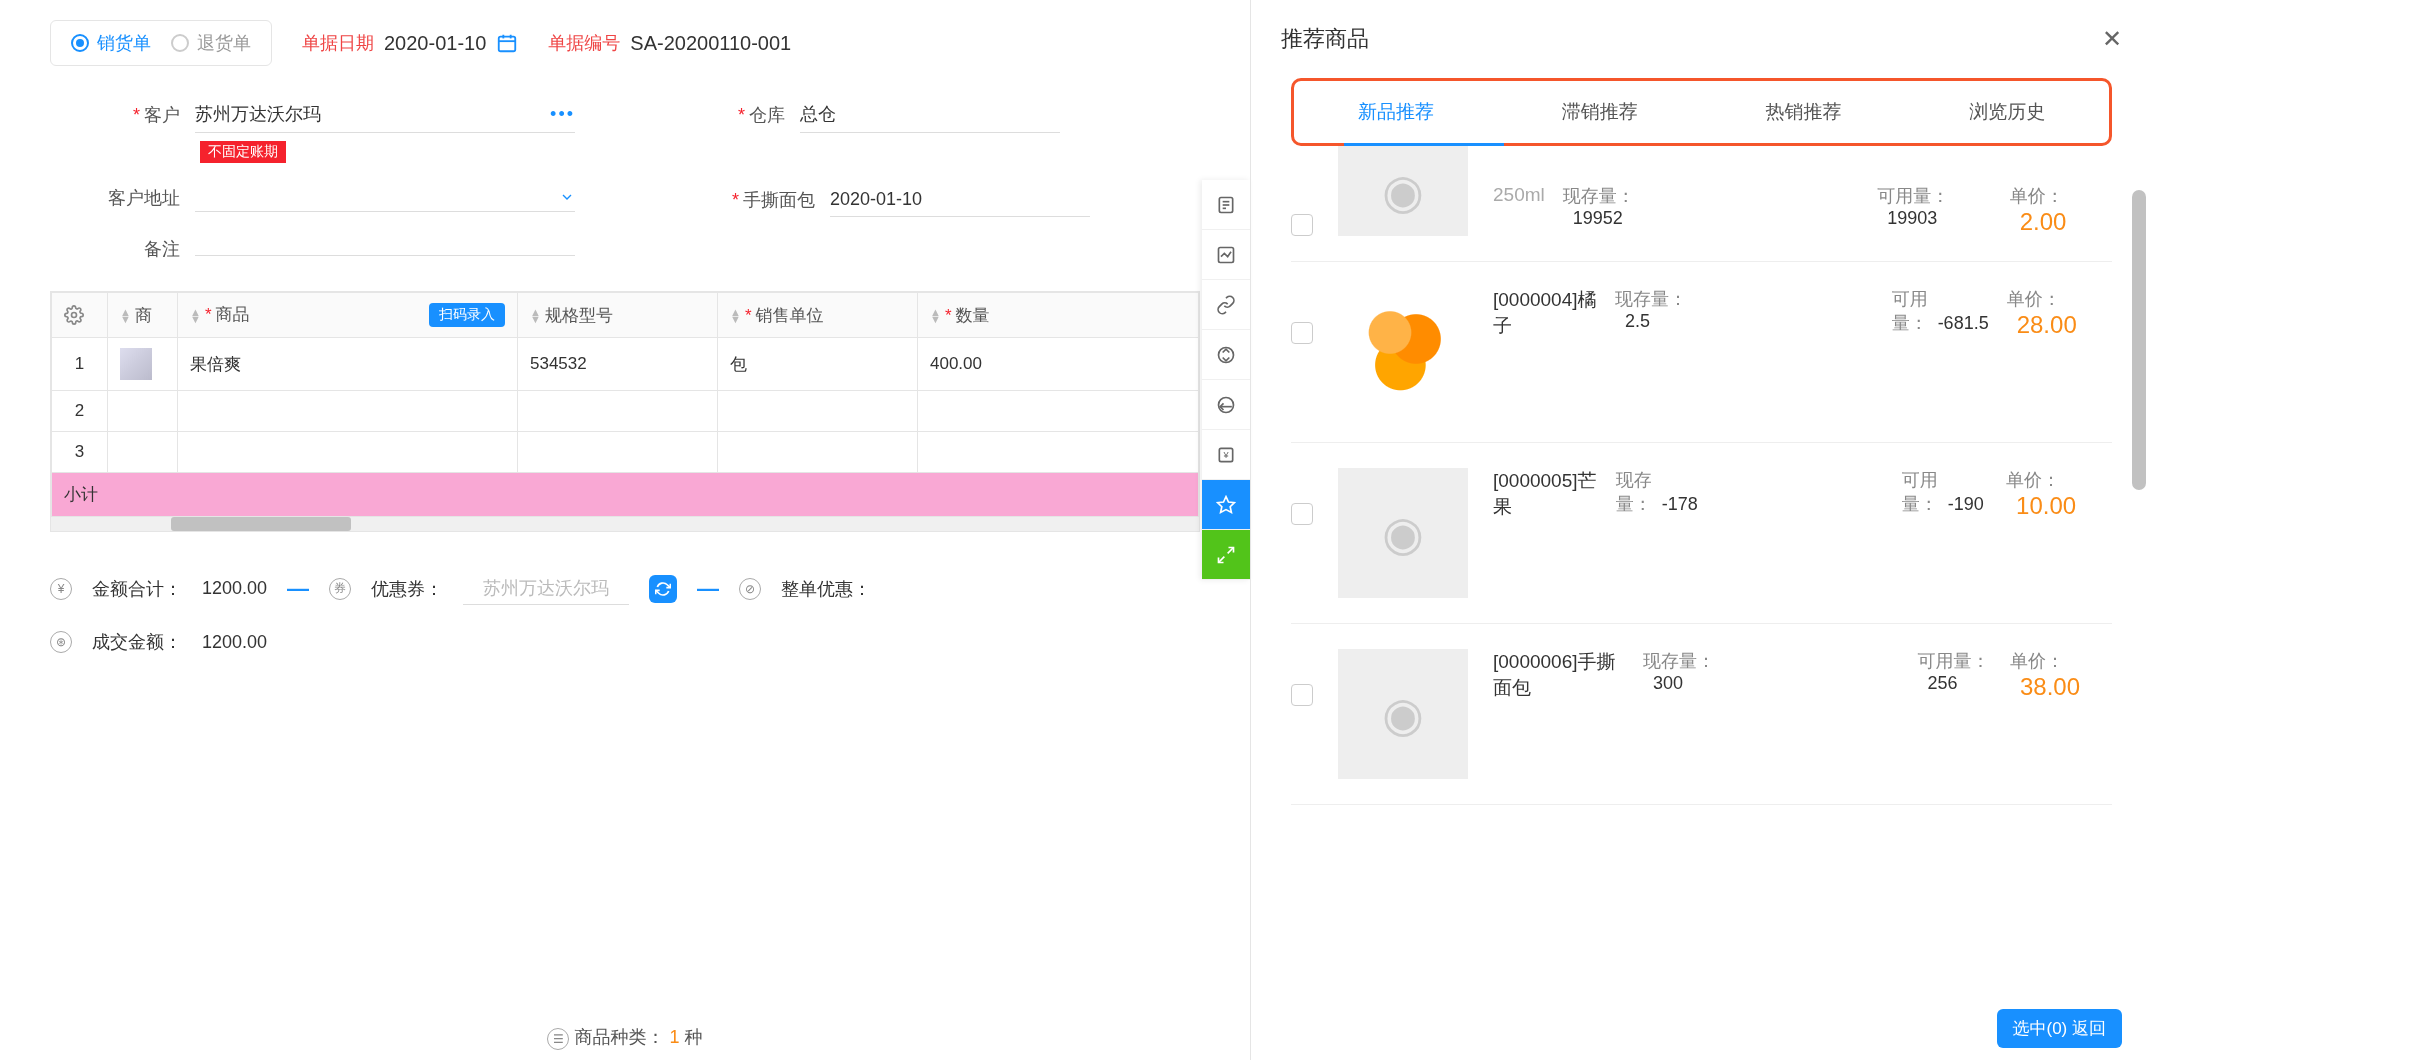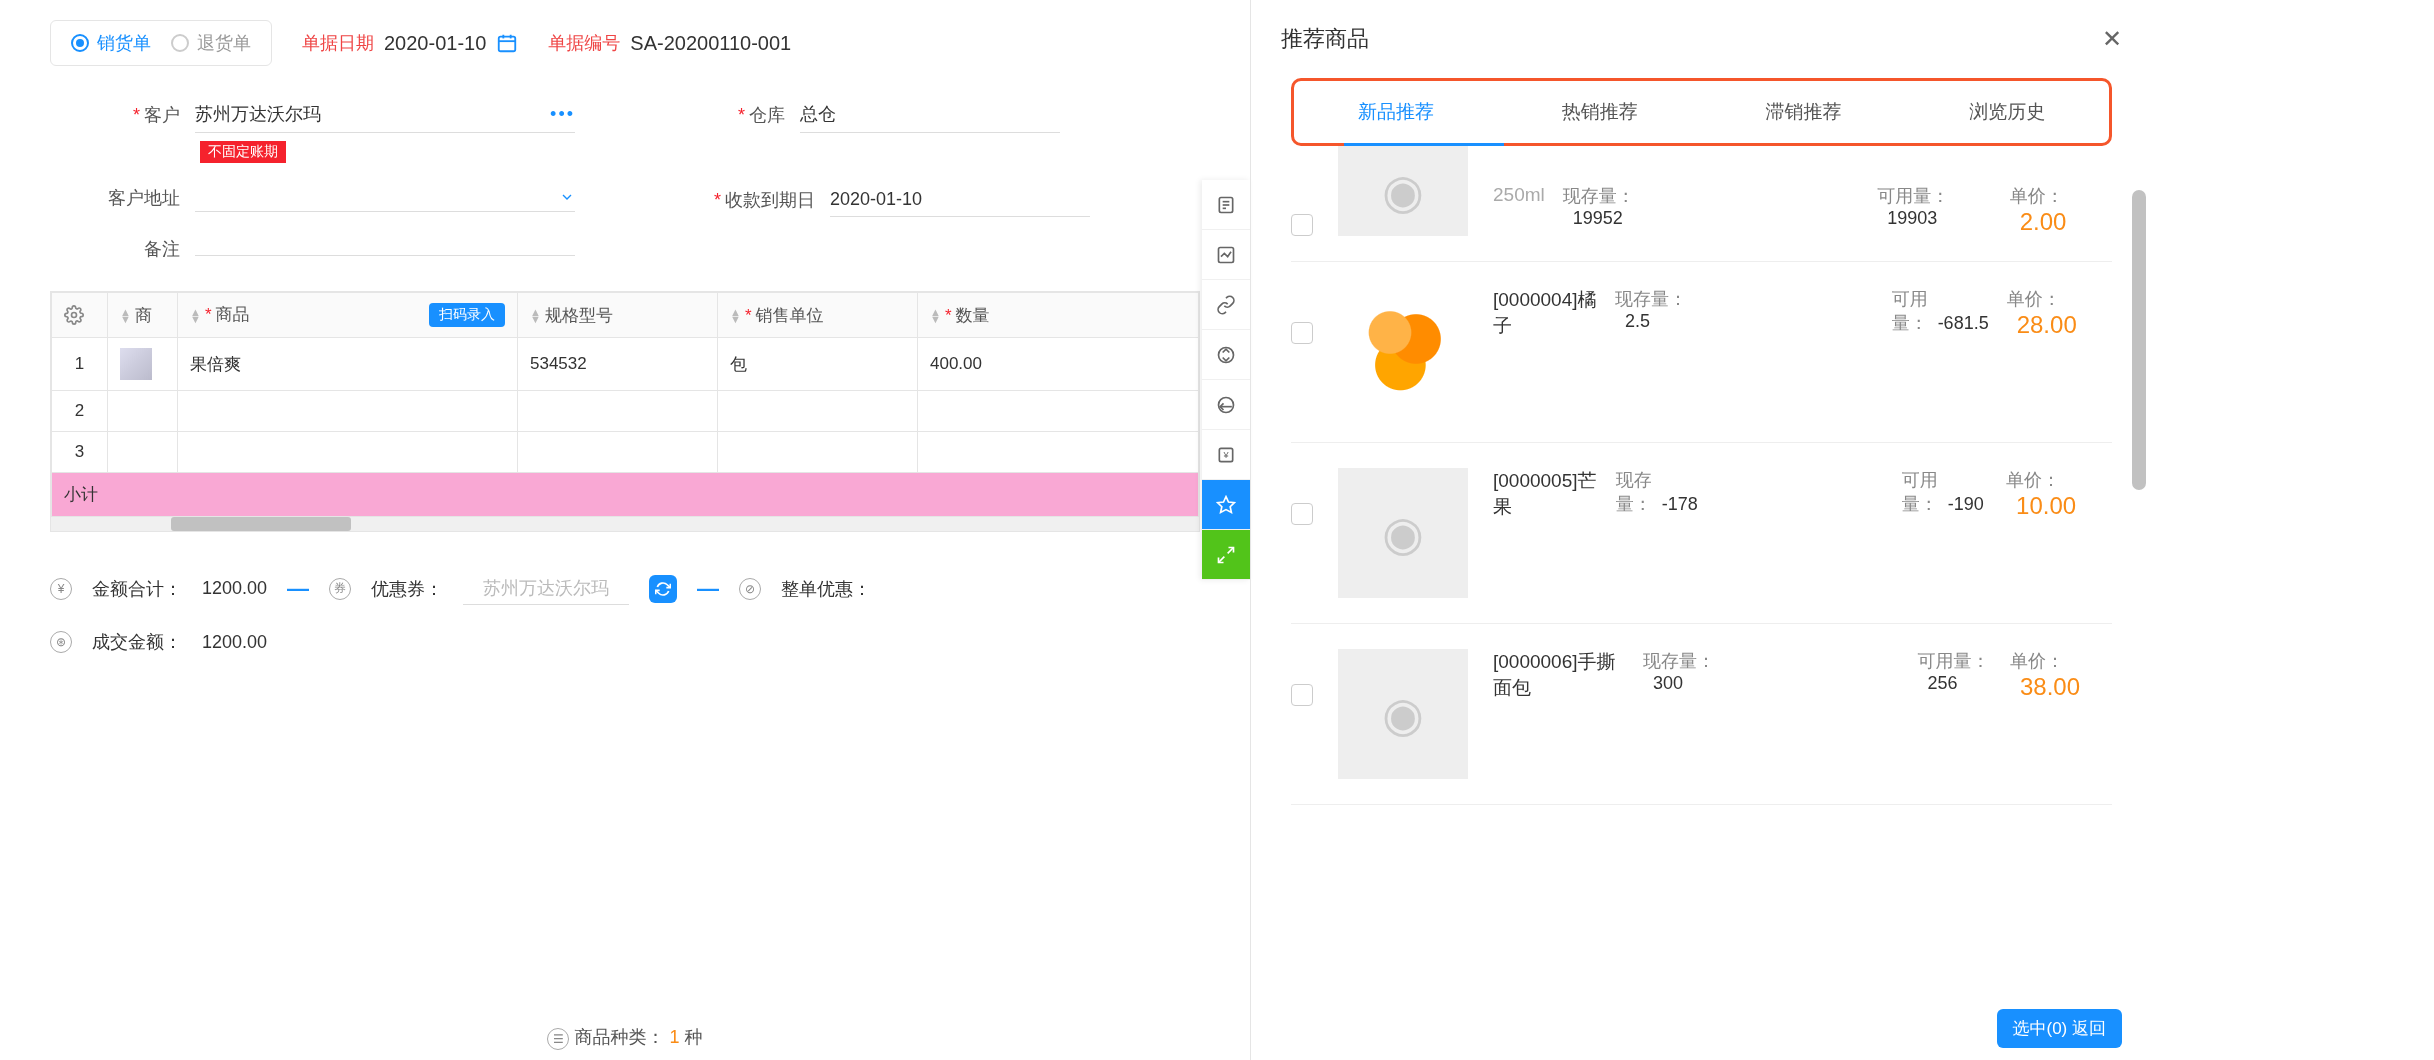--- a/index.html
+++ b/index.html
@@ -161,21 +161,21 @@
         <div class="form-input-wrap" style="min-width:380px;">
           <span class="form-input-text"></span>
           <span class="chev-down">
             <svg width="16" height="16" viewBox="0 0 24 24" fill="none" stroke="#1890ff" stroke-width="2">
                 <polyline points="6 9 12 15 18 9"></polyline>
               </svg>
           </span>
         </div>
       </div>
       <div class="form-field">
-        <span class="form-label" style="width:160px;"><span class="req">*</span><span>收款到期日</span></span>
+        <span class="form-label" style="width:160px;"><span class="req">*</span><span>手撕面包</span></span>
         <div class="form-input-wrap" style="min-width:260px;">
           <span class="form-input-text">2020-01-10</span>
         </div>
       </div>
     </div>
 
     <div class="form-row">
       <div class="form-field">
         <span class="form-label">备注</span>
         <div class="form-input-wrap" style="min-width:380px;">
@@ -333,22 +333,22 @@
   </div>
 
   <div class="right-panel">
     <div class="rp-header">
       <span class="rp-title">推荐商品</span>
       <span class="close-x">✕</span>
     </div>
     <div class="rp-tabs-wrap">
       <div class="rp-tabs">
         <div class="rp-tab active">新品推荐</div>
+        <div class="rp-tab">滞销推荐</div>
         <div class="rp-tab">热销推荐</div>
-        <div class="rp-tab">滞销推荐</div>
         <div class="rp-tab">浏览历史</div>
         <div class="rp-tab-underline"></div>
       </div>
     </div>
 
     <div class="product-list">
 
       <div class="list-partial-top">
         <div class="chk-wrap" style="padding-top:0;">
             <div class="chkbox"></div>

